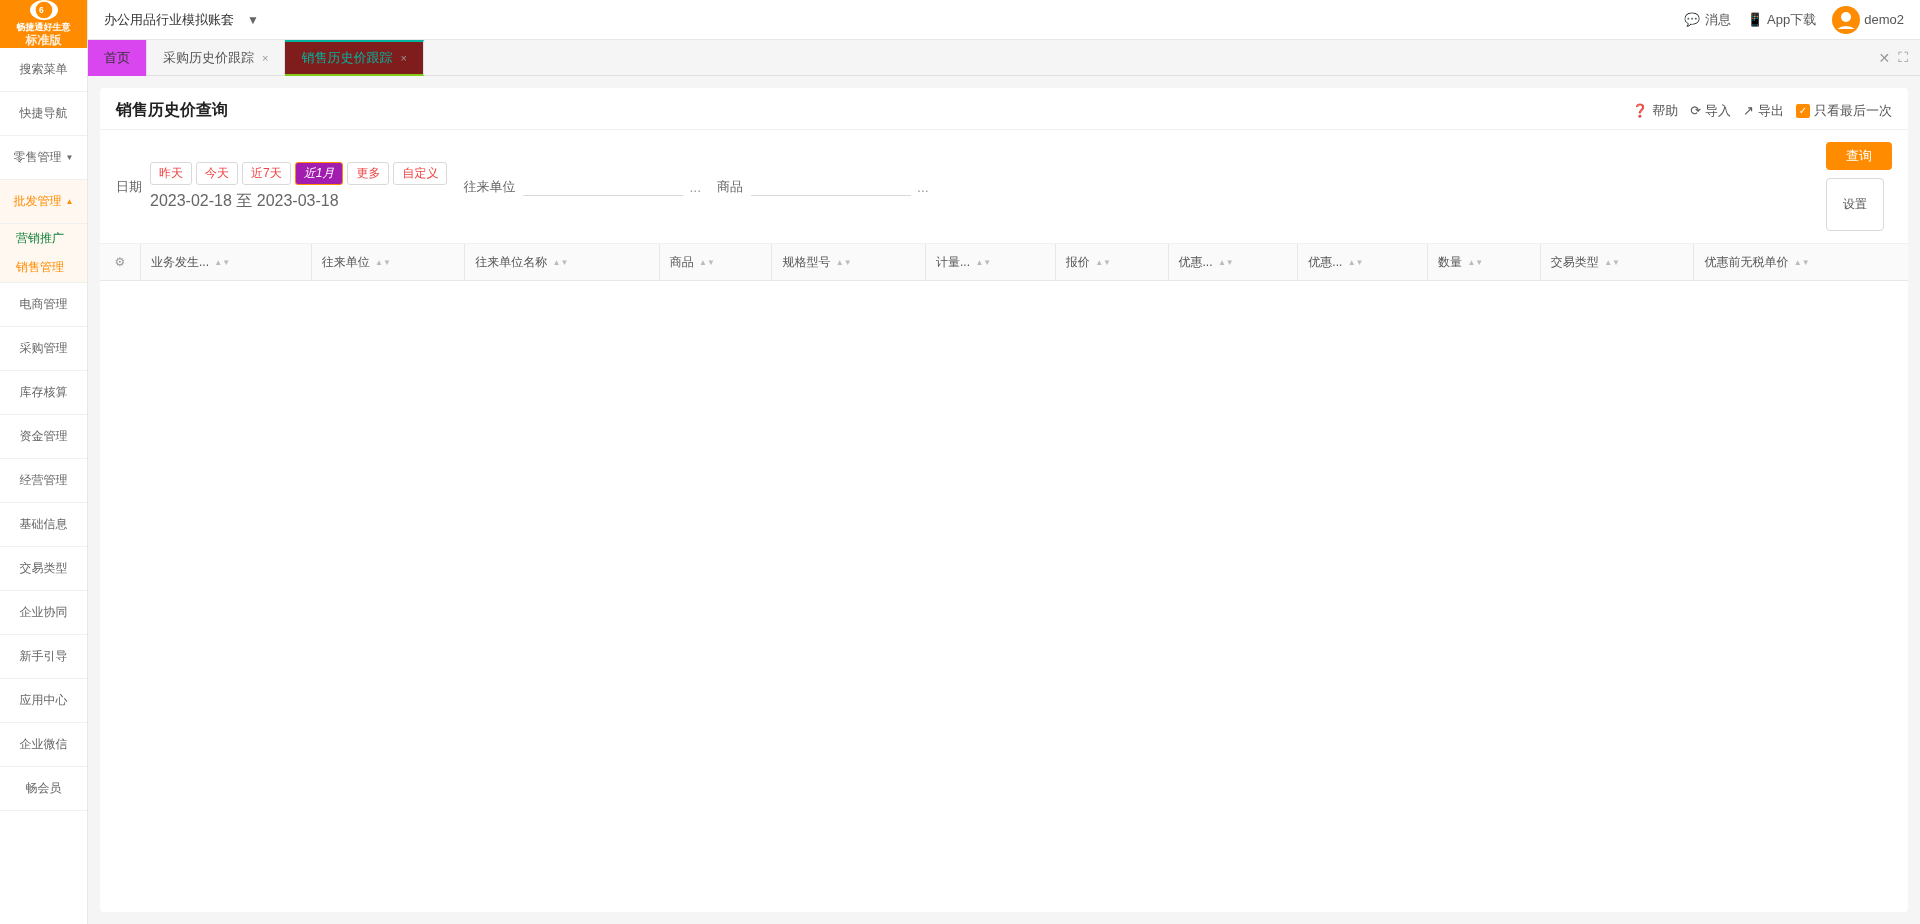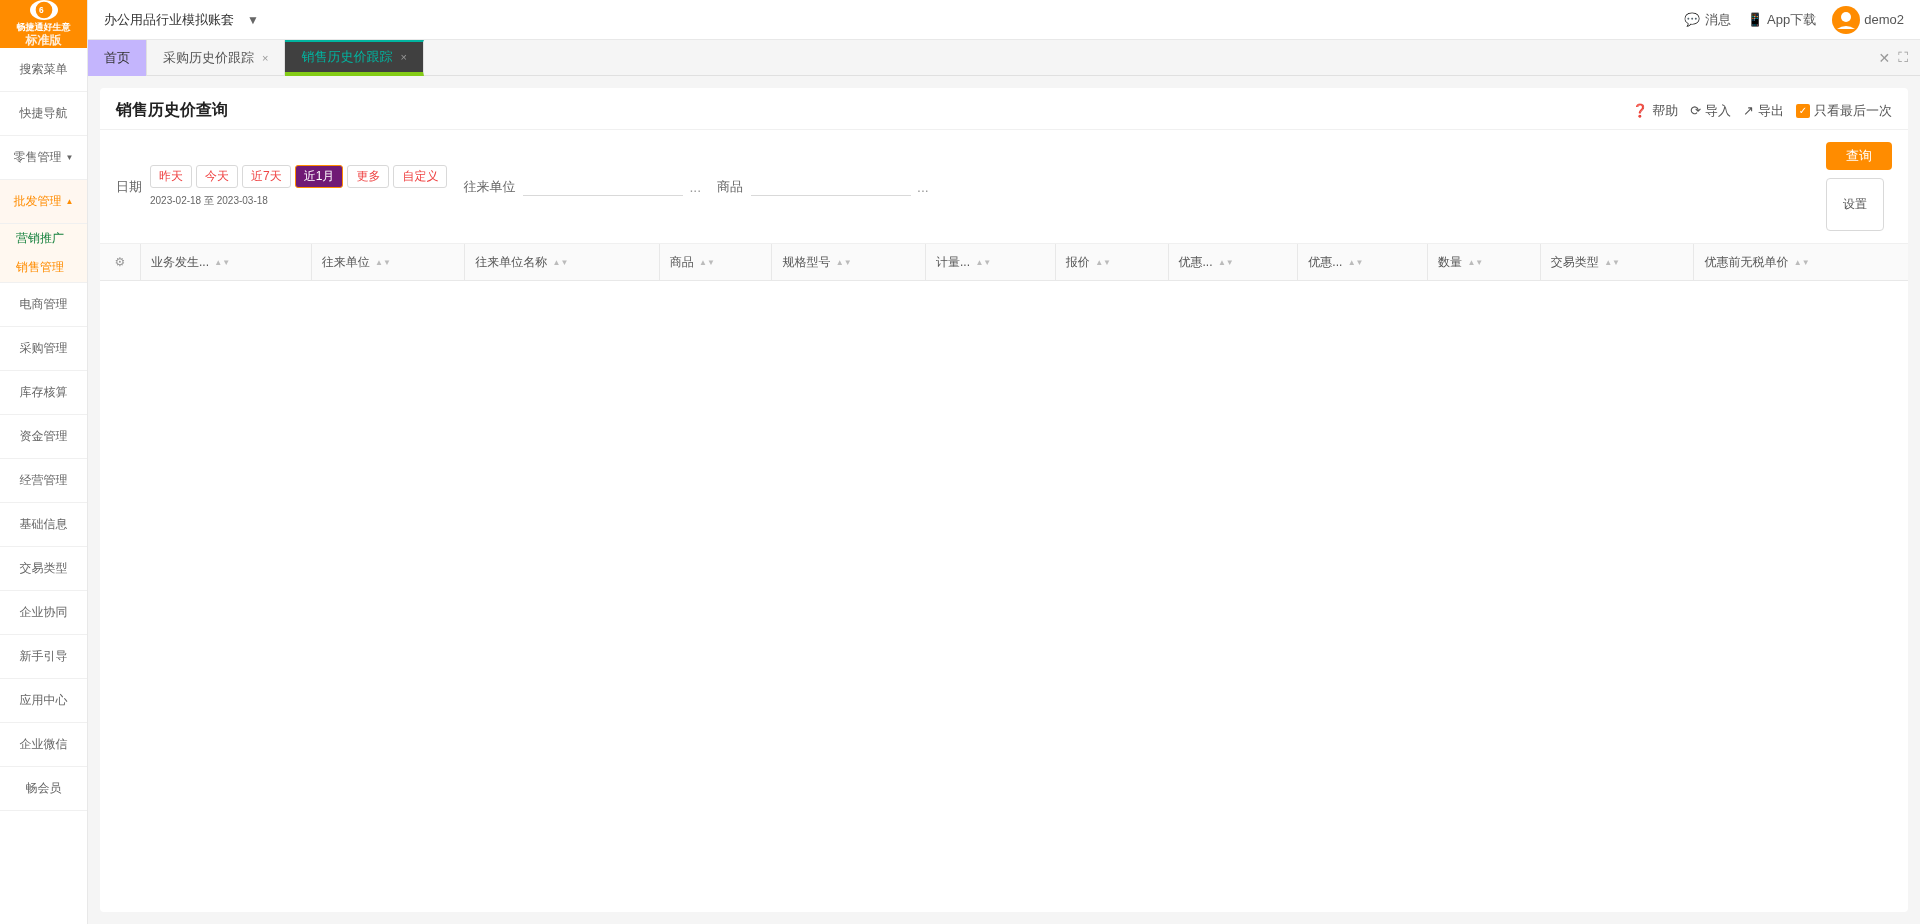--- a/index.html
+++ b/index.html
@@ -140,28 +140,28 @@
       align-items: center;
       padding: 0 16px;
       font-size: 13px;
       cursor: pointer;
       color: #555;
       border-right: 1px solid #e0e0e0;
       gap: 6px;
       white-space: nowrap;
     }
     .tab.home {
-      background: #c4b5fd;
+      background: #d946ef;
       color: #333;
       font-weight: 500;
     }
     .tab.active {
-      background: #404040;
+      background: #7f1d1d;
       color: #00b4a0;
-      border-bottom: 4px solid #84cc16;
+      border-bottom: 2px solid #84cc16;
     }
     .tab .close-btn {
       font-size: 11px;
       color: #999;
       cursor: pointer;
       margin-left: 2px;
     }
     .tabbar-right {
       margin-left: auto;
       display: flex;
@@ -259,26 +259,27 @@
     .date-btn {
       padding: 2px 8px;
       border: 1px solid #d9d9d9;
       border-radius: 3px;
       background: #fff;
       cursor: pointer;
       font-size: 12px;
       color: #ef4444;
     }
     .date-btn.active {
-      background: #701a75;
+      background: #a21caf;
       color: #fff;
       border-color: #ff8c00;
+      font-style: italic;
     }
     .date-range {
-      font-size: 10px;
+      font-size: 16px;
       color: #666;
       display: block;
       margin-top: 6px;
     }
     .filter-input-group {
       display: flex;
       align-items: center;
       gap: 6px;
     }
     .filter-input {

